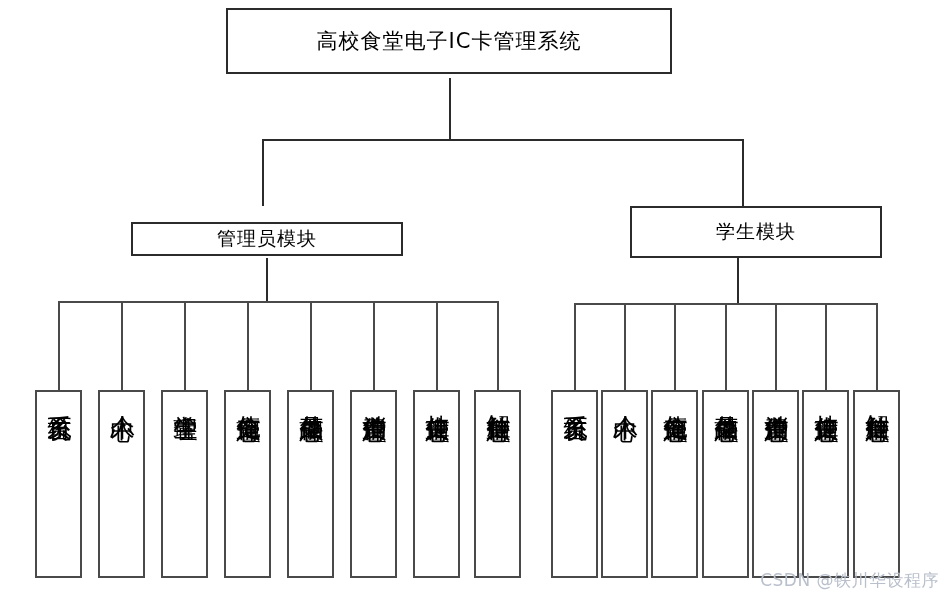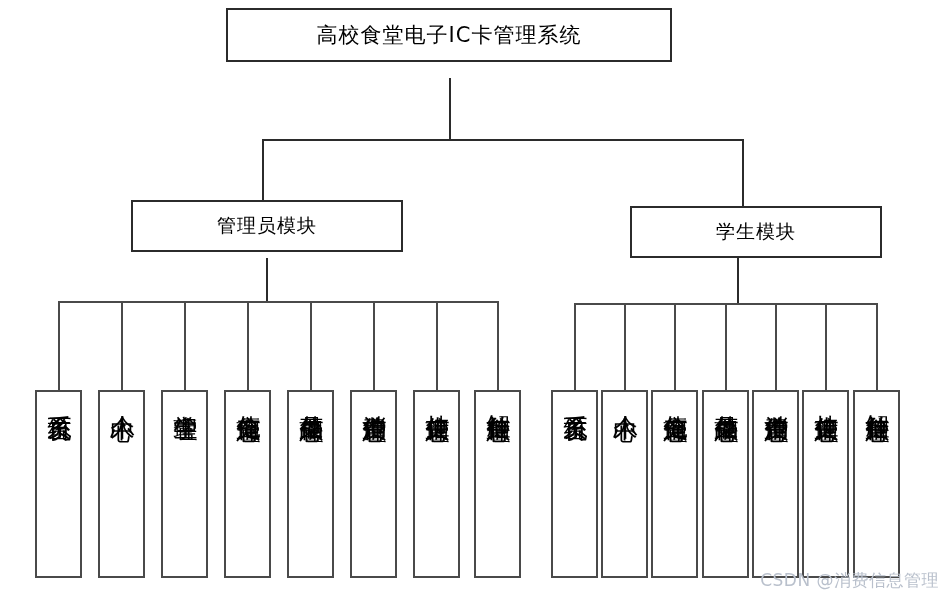--- a/index.html
+++ b/index.html
@@ -19,27 +19,27 @@
     border:2px solid #2b2b2b;
     display:flex;
     align-items:center;
     justify-content:center;
     color:#000000;
     z-index:3;
   }
 
   
   #root-node{
-    left:226px;top:8px;width:446px;height:54px;
+    left:226px;top:8px;width:446px;height:66px;
     font-size:21px;
     letter-spacing:1px;
   }
   
   #admin-node{
-    left:131px;top:200px;width:272px;height:52px;
+    left:131px;top:222px;width:272px;height:34px;
     font-size:19px;letter-spacing:1px;
   }
   #student-node{
     left:630px;top:206px;width:252px;height:52px;
     font-size:19px;letter-spacing:1px;
   }
 
   
   .leaf{
     position:absolute;
@@ -166,15 +166,15 @@
   <div class="leaf" style="left:752px;width:47px;">
     <span class="vtext">消费信息管理</span>
   </div>
   <div class="leaf" style="left:802px;width:47px;">
     <span class="vtext">挂失信息管理</span>
   </div>
   <div class="leaf" style="left:853px;width:47px;">
     <span class="vtext">解挂信息管理</span>
   </div>
 
-  <div id="watermark">CSDN @消费信息管理</div>
+  <div id="watermark">CSDN @铁川华设程序</div>
 
 </div>
 
 </body></html>

